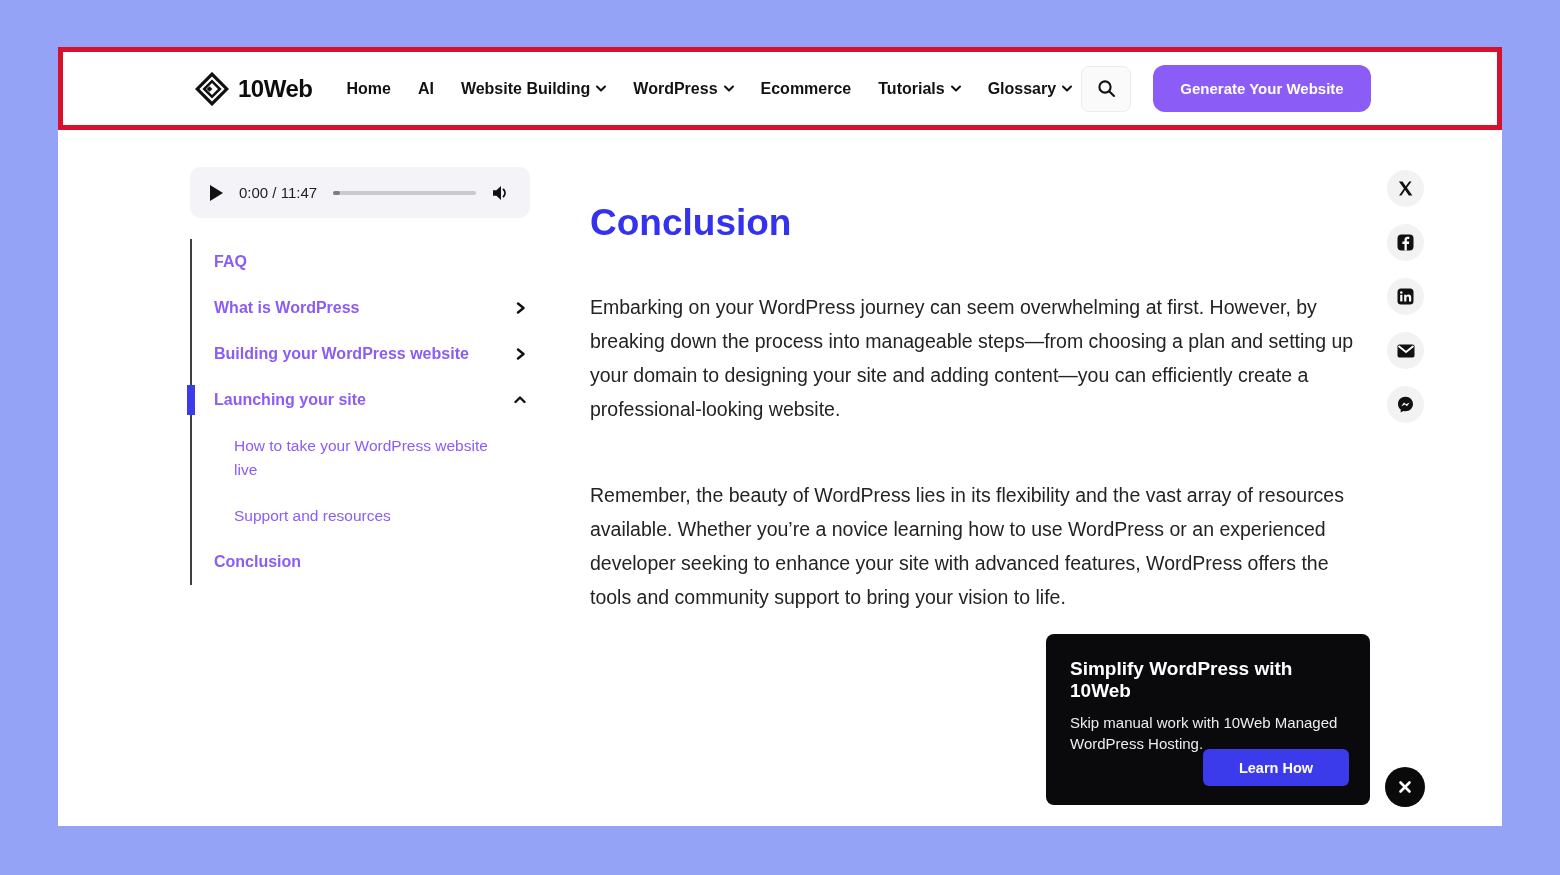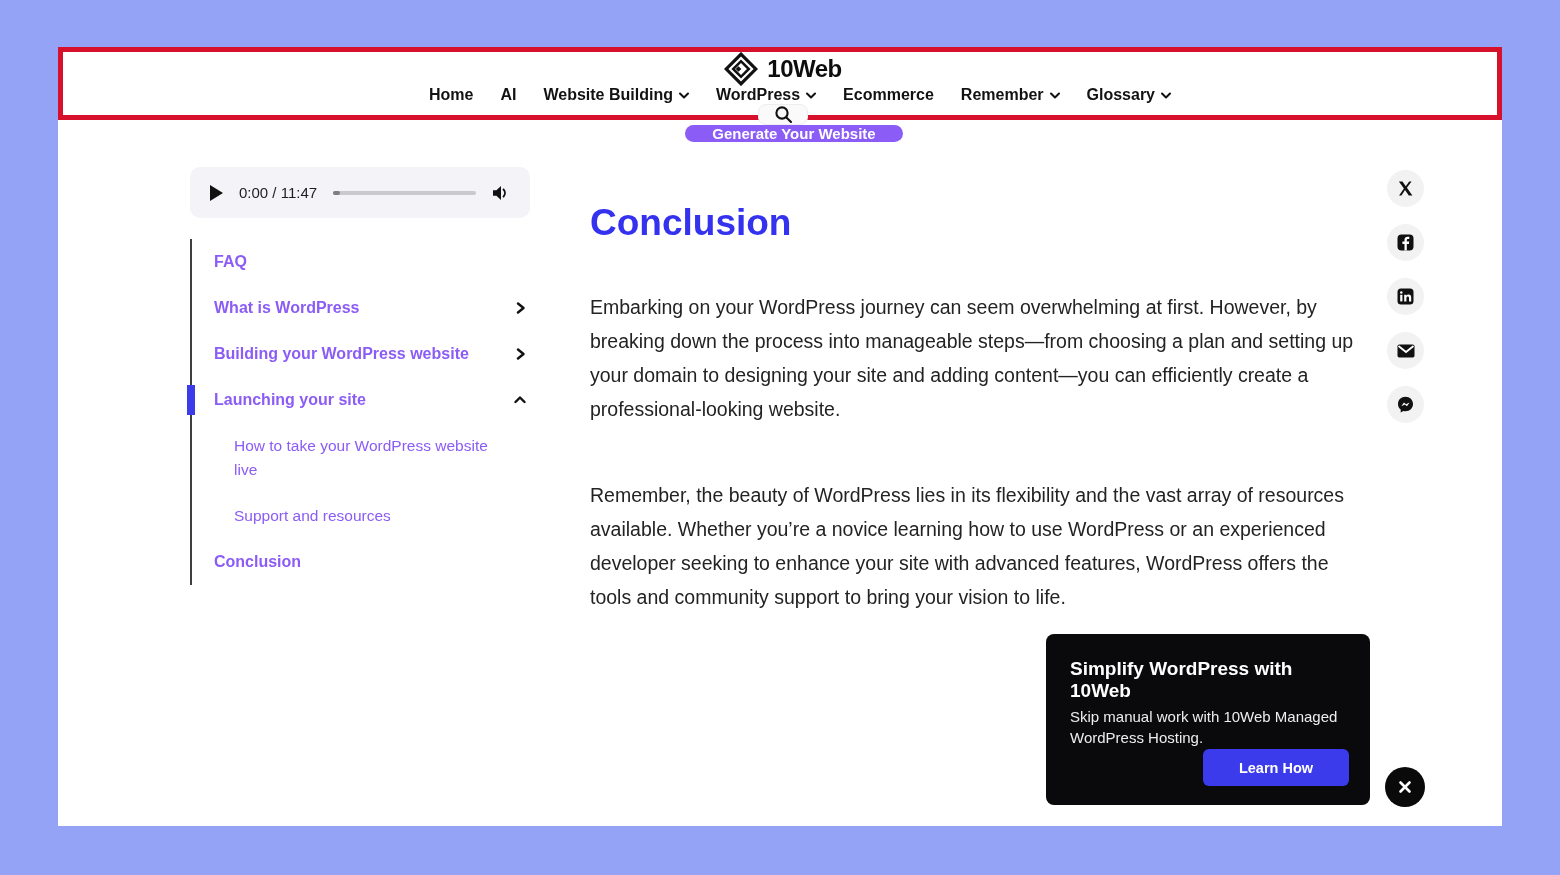--- a/index.html
+++ b/index.html
@@ -10,27 +10,26 @@
     position:relative;
     overflow:hidden;
   }
   .page {
     position:absolute; left:58px; top:47px;
     width:1444px; height:779px;
     background:#ffffff;
   }
   
   .header {
-    position:absolute; left:0; top:0; width:1444px; height:73px;
+    position:absolute; left:0; top:0; width:1444px; height:83px;
     background:#fff;
     border:5px solid #d7102c;
     display:flex; align-items:center;
     padding-left:132px; padding-right:126px;
     z-index:5;
-    flex-direction:column;
   }
   .logo { display:flex; align-items:center; gap:9px; cursor:pointer; }
   .logo-text { font-size:24px; font-weight:800; color:#0d0d0d; letter-spacing:-0.5px; }
   .nav { display:flex; align-items:center; gap:27px; margin-left:34px; }
   .nav-item { display:flex; align-items:center; gap:6px; font-size:16px; font-weight:700; color:#121212; cursor:pointer; white-space:nowrap; }
   .spacer { flex:1; }
   .search-box {
     width:50px; height:46px; background:#fafafa; border:1px solid #ededed;
     border-radius:8px; display:flex; align-items:center; justify-content:center; cursor:pointer;
   }
@@ -68,21 +67,21 @@
   .article p + p { margin-top:52px; }
   
   .share-rail { position:absolute; left:1329px; top:123px; display:flex; flex-direction:column; gap:17px; }
   .share-btn { width:37px; height:37px; border-radius:50%; background:#f2f2f3; display:flex; align-items:center; justify-content:center; cursor:pointer; }
   
   .promo {
     position:absolute; left:988px; top:587px; width:324px; height:171px;
     background:#0a0a0c; border-radius:8px; padding:24px 24px; color:#fff;
   }
   .promo-title { font-size:19px; font-weight:700; }
-  .promo-body { margin-top:4px; font-size:15px; line-height:21px; color:#ededed; width:272px; }
+  .promo-body { margin-top:10px; font-size:15px; line-height:21px; color:#ededed; width:272px; }
   .promo-btn {
     position:absolute; right:21px; bottom:19px; width:146px; height:37px;
     background:#3b3bec; color:#fff; border:none; border-radius:6px;
     font-family:Liberation Sans, sans-serif; font-size:14.5px; font-weight:700; cursor:pointer;margin-left:20px;
   }
   .promo-close {
     position:absolute; left:1327px; top:720px; width:40px; height:40px; border-radius:50%;
     background:#0a0a0a; display:flex; align-items:center; justify-content:center; cursor:pointer;
   }
 </style>
@@ -123,21 +122,21 @@
         <span style="display:flex;">
             <svg width="10" height="7" viewBox="0 0 10 7">
               <polyline points="1,1.5 5,5.5 9,1.5" fill="none" stroke="#111" stroke-width="2" stroke-linecap="round" stroke-linejoin="round"></polyline>
             </svg>
           </span>
       </div>
       <div class="nav-item">
         <span>Ecommerce</span>
       </div>
       <div class="nav-item">
-        <span>Remember</span>
+        <span>Tutorials</span>
         <span style="display:flex;">
             <svg width="10" height="7" viewBox="0 0 10 7">
               <polyline points="1,1.5 5,5.5 9,1.5" fill="none" stroke="#111" stroke-width="2" stroke-linecap="round" stroke-linejoin="round"></polyline>
             </svg>
           </span>
       </div>
       <div class="nav-item">
         <span>Glossary</span>
         <span style="display:flex;">
             <svg width="10" height="7" viewBox="0 0 10 7">

